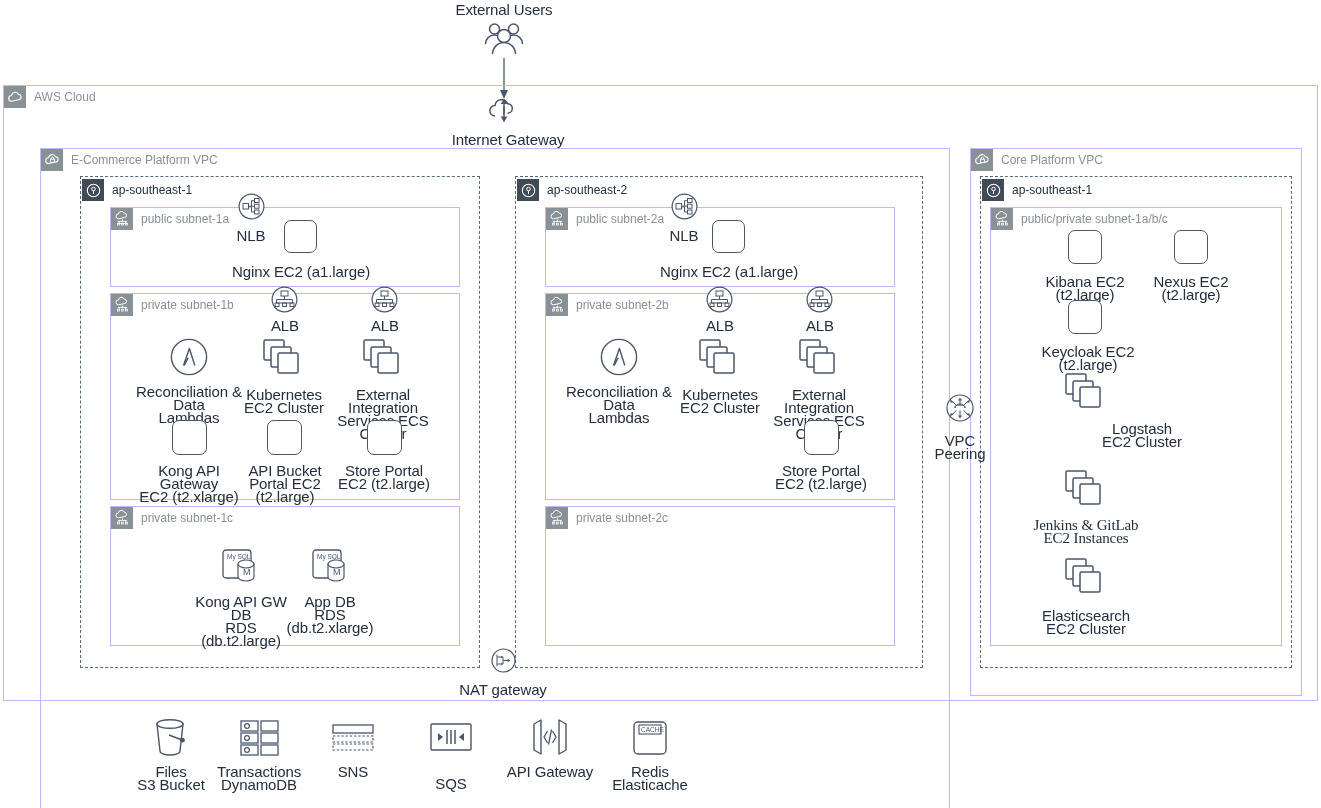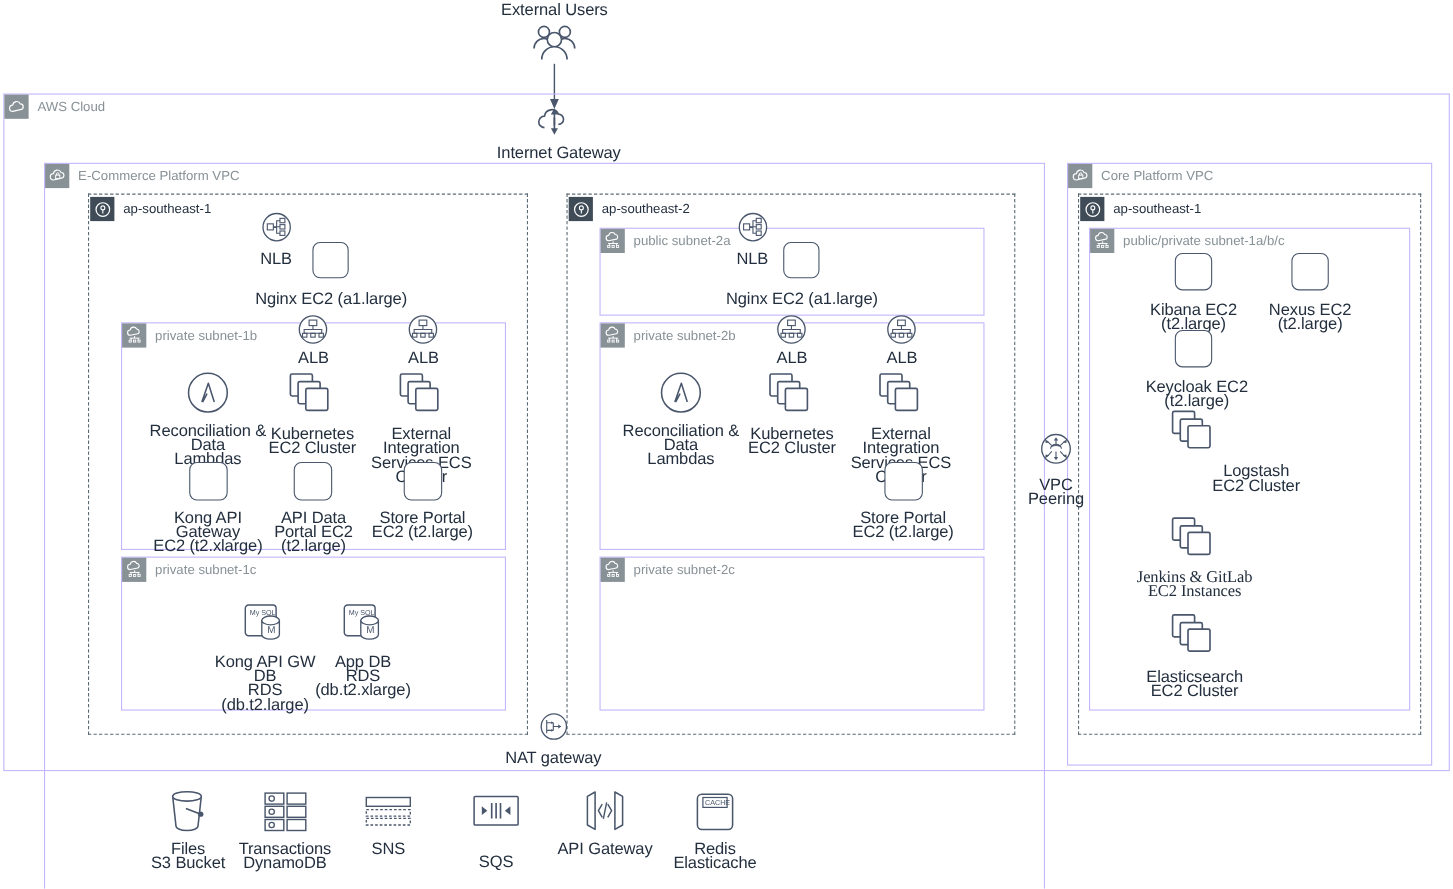--- a/index.html
+++ b/index.html
@@ -133,20 +133,34 @@
     <span class="tbadge badge-dark">
       <svg width="15" height="15" viewBox="0 0 15 15">
         <circle cx="7.5" cy="7.5" r="6.2" fill="none" stroke="#fff" stroke-width="1.1"></circle>
         <circle cx="7.5" cy="6" r="1.8" fill="none" stroke="#fff" stroke-width="1"></circle>
         <path d="M7.5 7.8 L7.5 11" stroke="#fff" stroke-width="1" fill="none"></path>
       </svg>
     </span>
     <span class="ttxt">ap-southeast-1</span>
   </div>
 
+  <div class="grp grp-solid" style="left:110px; top:207px; width:350px; height:80px;">
+    <div class="grp-title">
+      <span class="tbadge badge-grey">
+        <svg width="15" height="14" viewBox="0 0 15 14">
+          <path d="M3.4 6.8 a2.4 2.4 0 0 1 0-4.8 a3.1 3.1 0 0 1 5.9-0.8 a2.2 2.2 0 0 1 2.2 2.2 a2.2 2.2 0 0 1-2.2 2.2 z" fill="none" stroke="#fff" stroke-width="1" stroke-linejoin="round"></path>
+          <path d="M7.4 7.4 v2 M2.8 11.5 h9.2 M2.8 9.4 h9.2 M4.2 9.4 v2 M10.6 9.4 v2" stroke="#fff" stroke-width="0.9" fill="none"></path>
+          <rect x="2.4" y="11.2" width="2" height="1.8" fill="none" stroke="#fff" stroke-width="0.8"></rect>
+          <rect x="6.4" y="11.2" width="2" height="1.8" fill="none" stroke="#fff" stroke-width="0.8"></rect>
+          <rect x="10.4" y="11.2" width="2" height="1.8" fill="none" stroke="#fff" stroke-width="0.8"></rect>
+        </svg>
+      </span>
+      <span class="ttxt">public subnet-1a</span>
+    </div>
+  </div>
 
   <div class="abs" style="left:238px; top:193px;">
     <svg width="27" height="27" viewBox="0 0 27 27">
       <circle cx="13.5" cy="13.5" r="12.4" fill="#fff" stroke="#49566b" stroke-width="1.2"></circle>
       <rect x="5" y="10.5" width="5.5" height="5.5" fill="none" stroke="#49566b" stroke-width="1"></rect>
       <rect x="16.5" y="5.5" width="4.5" height="4" fill="none" stroke="#49566b" stroke-width="1"></rect>
       <rect x="16.5" y="11.2" width="4.5" height="4" fill="none" stroke="#49566b" stroke-width="1"></rect>
       <rect x="16.5" y="17" width="4.5" height="4" fill="none" stroke="#49566b" stroke-width="1"></rect>
       <path d="M10.5 13.2 h3 v-5.5 h3 M13.5 13.2 h3 M10.5 13.8 h3 v5.2 h3" fill="none" stroke="#49566b" stroke-width="1"></path>
     </svg>
@@ -221,21 +235,21 @@
     </svg>
   </div>
   <div class="lbl" style="left:324px; top:388px; width:118px;">External Integration
 Services ECS Cluster</div>
 
   <div class="ec2box" style="left:172px; top:420px; width:35px; height:35px;"></div>
   <div class="lbl" style="left:129px; top:464px; width:120px;">Kong API Gateway
 EC2 (t2.xlarge)</div>
 
   <div class="ec2box" style="left:267px; top:420px; width:35px; height:35px;"></div>
-  <div class="lbl" style="left:225px; top:464px; width:120px;">API Data
+  <div class="lbl" style="left:225px; top:464px; width:120px;">API Bucket
 Portal EC2 (t2.large)</div>
 
   <div class="ec2box" style="left:367px; top:420px; width:35px; height:35px;"></div>
   <div class="lbl" style="left:330px; top:464px; width:108px;">Store Portal
 EC2 (t2.large)</div>
 
   <div class="grp grp-solid" style="left:110px; top:506px; width:350px; height:140px;">
     <div class="grp-title">
       <span class="tbadge badge-grey">
         <svg width="15" height="14" viewBox="0 0 15 14">

